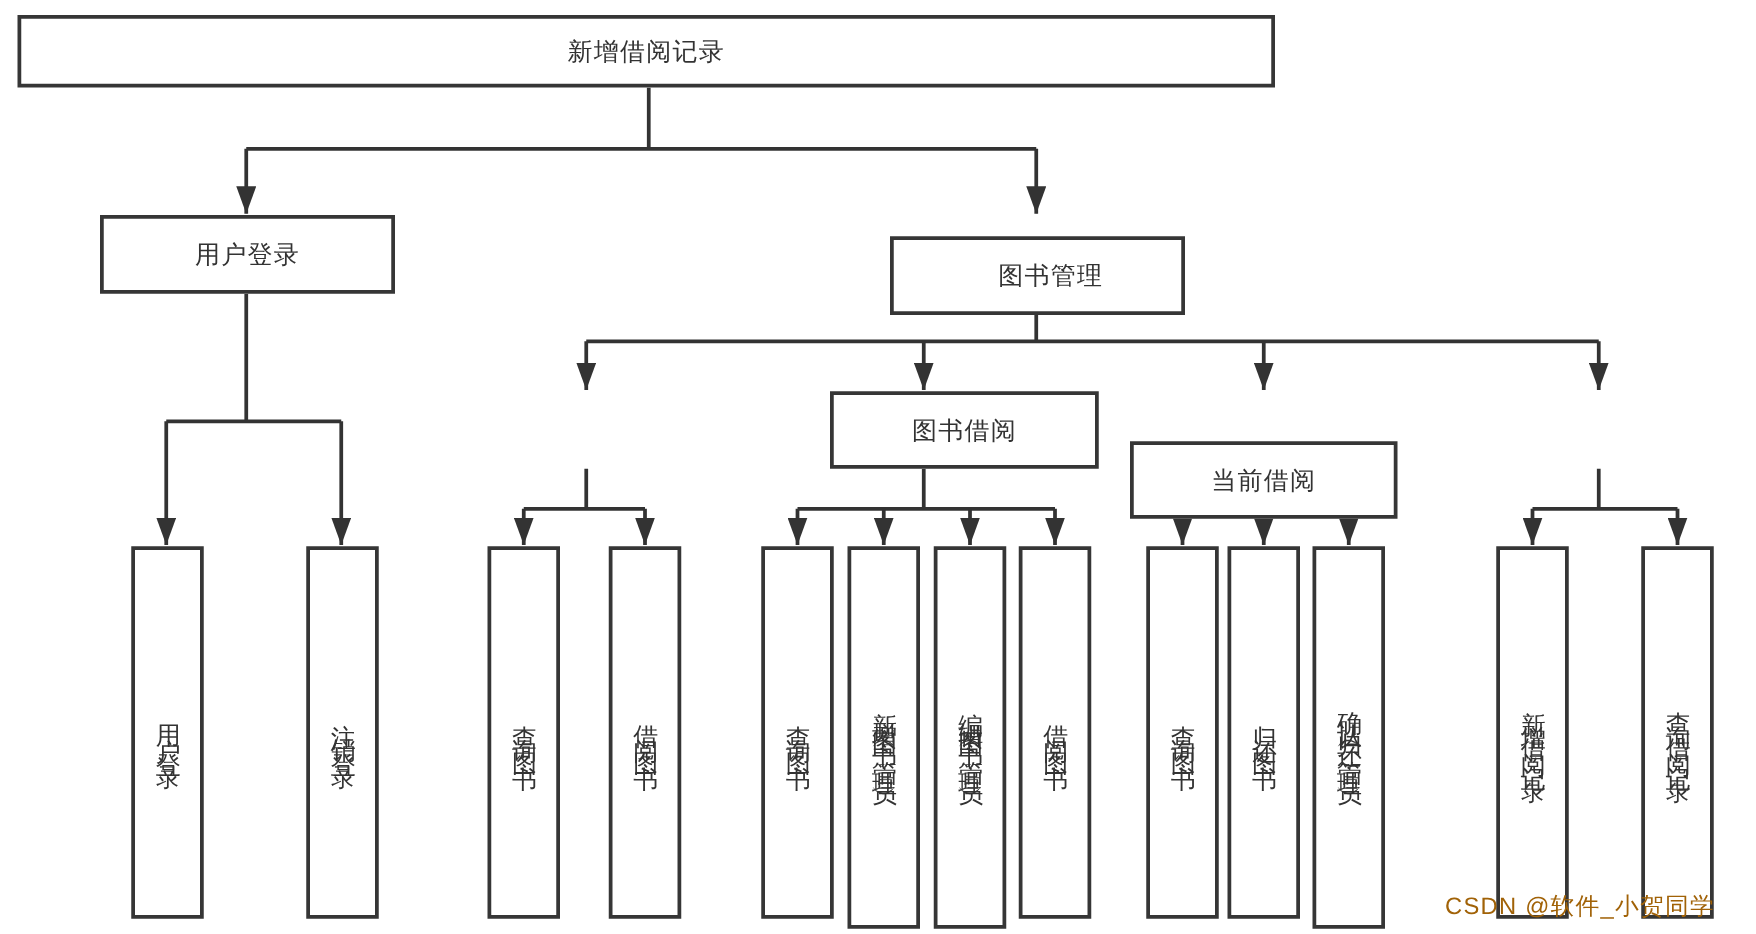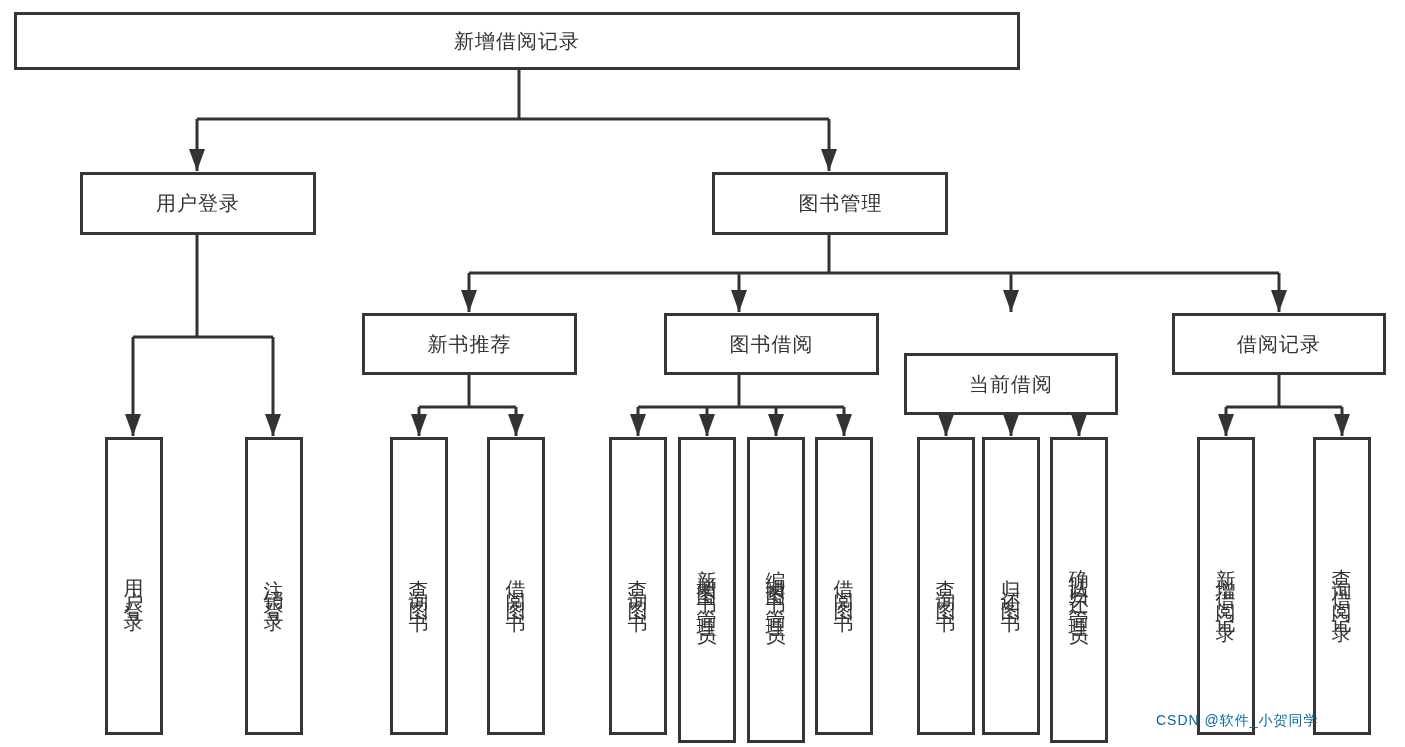--- a/index.html
+++ b/index.html
@@ -43,22 +43,22 @@
     font-size: 20px;
   }
   .leaf.long .v {
     letter-spacing: 8px;
   }
   .watermark {
     position: absolute;
     left: 1156px;
     top: 712px;
     z-index: 3;
-    color: #0369a1;
-    font-size: 14px;
+    color: #a16207;
+    font-size: 19px;
     white-space: nowrap;
     letter-spacing: 1px;
   }
 </style>
 </head>
 <body>
 
 <div class="canvas">
 
   <svg class="connectors" viewBox="0 0 1405 747" xmlns="http://www.w3.org/2000/svg">
@@ -109,35 +109,29 @@
     <path class="line" d="M1342 407 V436" marker-end="url(#arrow)"></path>
   </svg>
 
   <div class="box" style="left:14px; top:12px; width:1006px; height:58px;">
     <span>新增借阅记录</span>
   </div>
 
   <div class="box" style="left:80px; top:172px; width:236px; height:63px;">
     <span>用户登录</span>
   </div>
-  <div class="box" style="left:712px; top:172px; width:236px; height:63px;padding-left:21px;">
+  <div class="box" style="left:712px; top:189px; width:236px; height:63px;padding-left:21px;">
     <span>图书管理</span>
   </div>
 
-  <div class="box" style="left:362px; top:313px; width:215px; height:62px;">
-    <span>新书推荐</span>
-  </div>
   <div class="box" style="left:664px; top:313px; width:215px; height:62px;">
     <span>图书借阅</span>
   </div>
   <div class="box" style="left:904px; top:313px; width:214px; height:62px;margin-top:40px;">
     <span>当前借阅</span>
-  </div>
-  <div class="box" style="left:1172px; top:313px; width:214px; height:62px;">
-    <span>借阅记录</span>
   </div>
 
   <div class="box leaf" style="left:105px; top:437px; width:58px; height:298px;">
     <span class="v">用户登录</span>
   </div>
   <div class="box leaf" style="left:245px; top:437px; width:58px; height:298px;">
     <span class="v">注销登录</span>
   </div>
 
   <div class="box leaf" style="left:390px; top:437px; width:58px; height:298px;">

